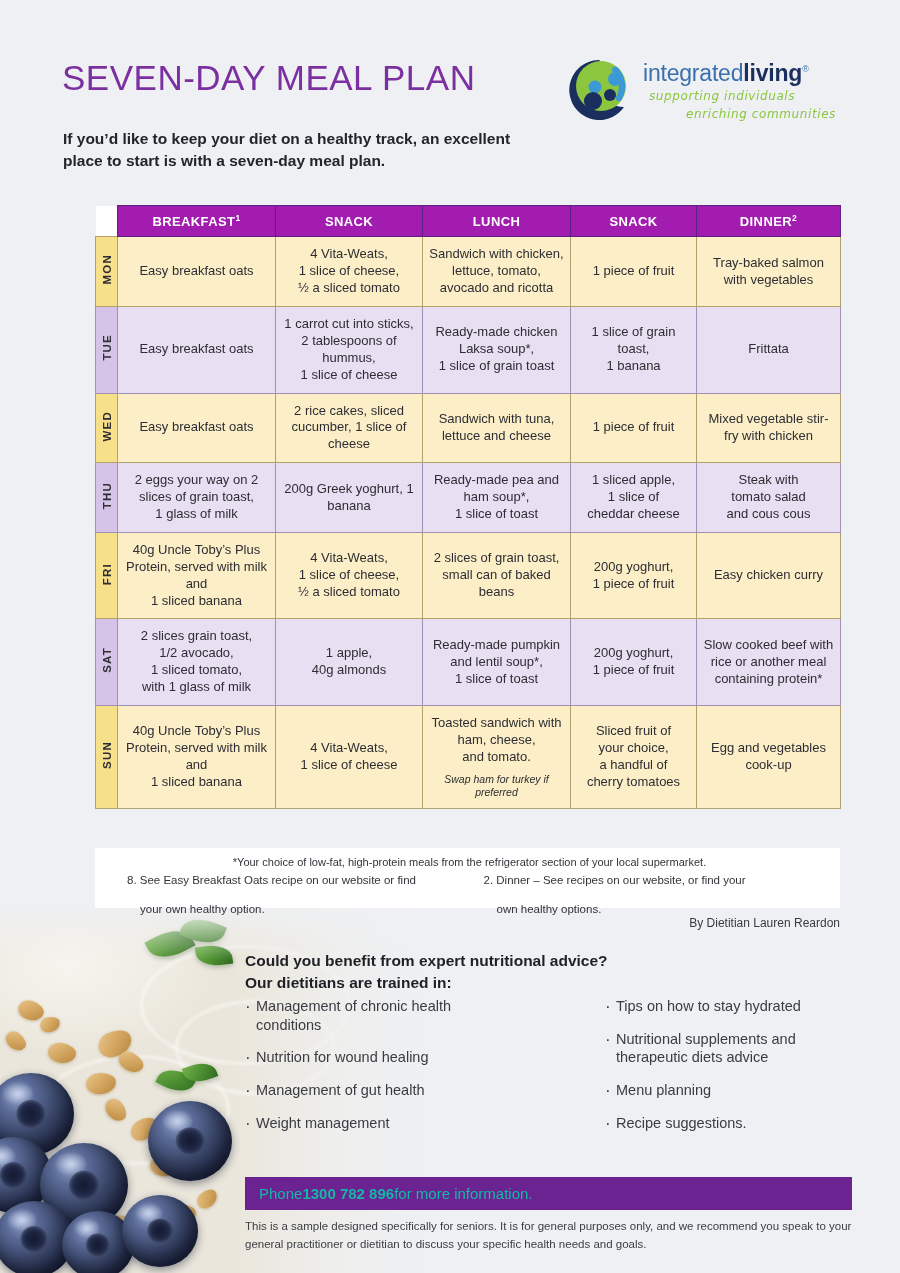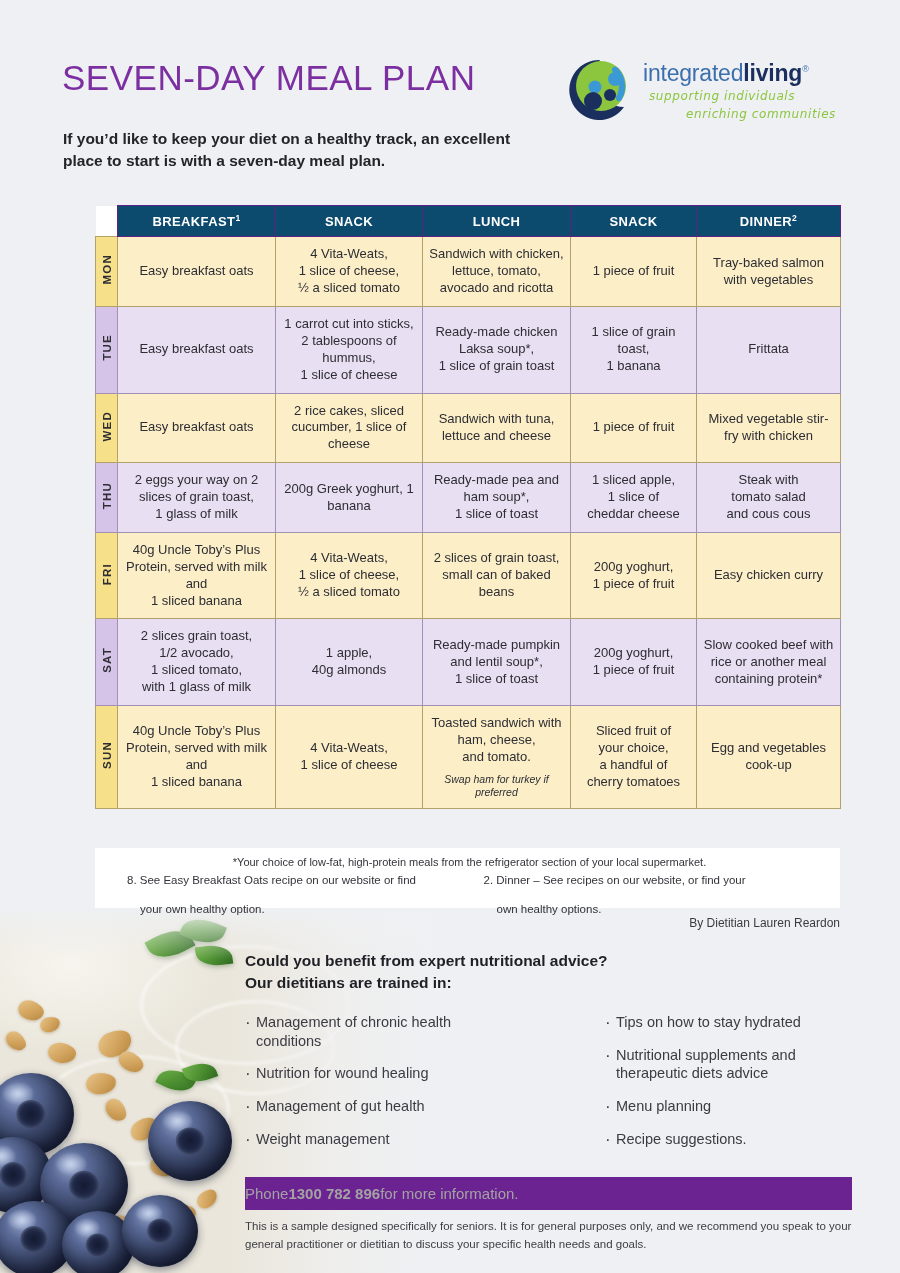--- a/index.html
+++ b/index.html
@@ -131,21 +131,21 @@
 
   
   #table-wrap {
     position: absolute;
     left: 95px; top: 205px;
     width: 745px;
     z-index: 5;
   }
   table.plan { border-collapse: collapse; width: 745px; table-layout: fixed; }
   table.plan th {
-    background: #0c4a6e;
+    background: #a21caf;
     color: #ffffff;
     font-size: 13px;
     font-weight: 700;
     letter-spacing: 0.4px;
     padding: 7px 2px 7px;
     border: 1px solid #5b2183;
     text-align: center;
   }
   table.plan th sup { font-size: 8.5px; }
   table.plan th.corner { background: #ffffff; border: none; width: 22px; }
@@ -237,21 +237,21 @@
   }
 
   
   #advice { position: absolute; left: 245px; top: 950px; width: 610px; z-index: 6; }
   #advice h2 {
     font-size: 15.5px;
     font-weight: 700;
     color: #1f1f26;
     line-height: 1.4;
   }
-  #advice-lists { display: flex; margin-top: 20px; }
+  #advice-lists { display: flex; margin-top: 4px; }
   #advice-lists ul { list-style: none; flex: 1; }
   #advice-lists ul.col-right { padding-left: 110px; }
   #advice-lists li {
     font-size: 14.5px;
     line-height: 1.28;
     color: #3b3b43;
     margin-bottom: 14px;
     padding-left: 11px;
     position: relative;
   }
@@ -262,25 +262,25 @@
     font-size: 17px;
     color: #3b3b43;
   }
 
   
   #phone-bar {
     position: absolute;
     left: 245px; top: 1177px;
     width: 607px; height: 33px;
     background: #6a2391;
-    color: #a3a3a3;
+    color: #14b8a6;
     font-size: 15px;
     display: flex;
     align-items: center;
-    padding-left: 0;
+    padding-left: 14px;
     z-index: 6;
   }
   #phone-bar b { font-weight: 700; }
 
   #disclaimer {
     position: absolute;
     left: 245px; top: 1218px;
     width: 610px;
     font-size: 11.5px;
     line-height: 1.55;

